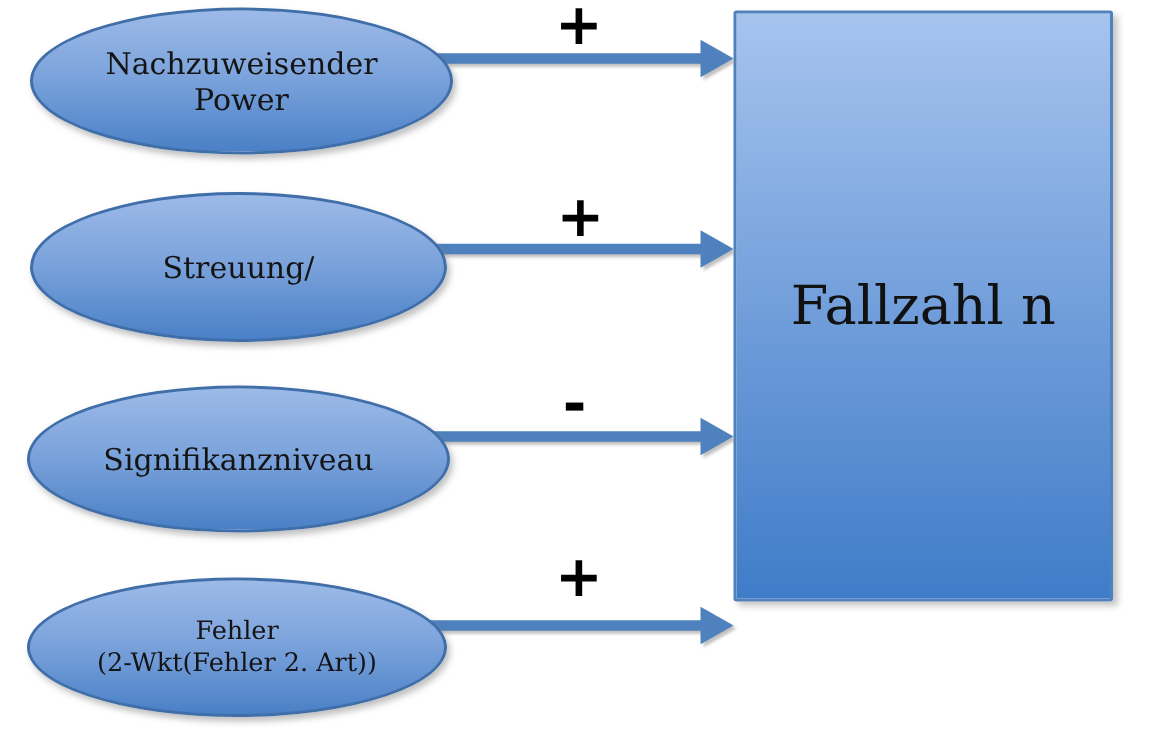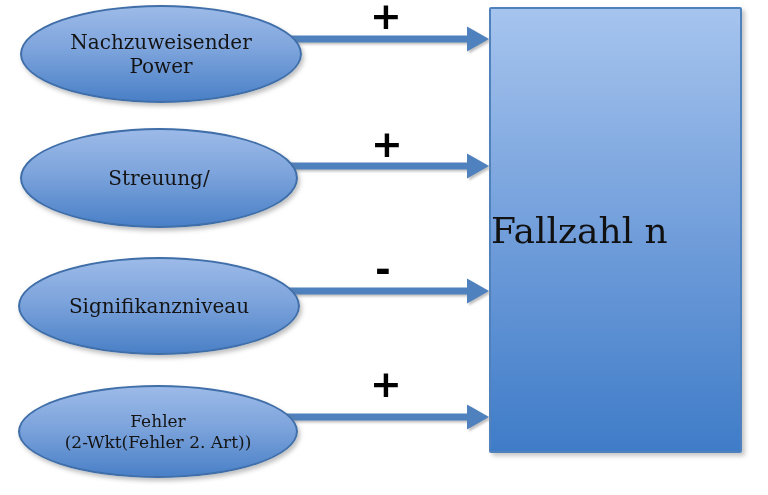--- a/index.html
+++ b/index.html
@@ -36,27 +36,28 @@
   .node-3 { left: 18px;  top: 257px; width: 282px; height: 98px; padding-bottom: 0; }
   .node-4 { left: 18px;  top: 385px; width: 280px; height: 93px; font-size: 17px; line-height: 21px; }
   .node span { display: block; }
 
   
   .target {
     position: absolute;
     left: 489px;
     top: 7px;
     width: 253px;
-    height: 446px;
+    height: 394px;
     border: 2.5px solid #4f81bd;
     border-radius: 2px;
     background: linear-gradient(180deg, #a6c4ee 0%, #6d9bd9 55%, #3f7cc8 100%);
     box-shadow: 3px 3px 4px rgba(130,130,130,0.45);
     display: flex;
     align-items: center;
+    justify-content: center;
     color: #111111;
     font-size: 36px;
     z-index: 0;
   }
 
   
   .arrows {
     position: absolute;
     left: 0; top: 0;
     width: 768px; height: 495px;

